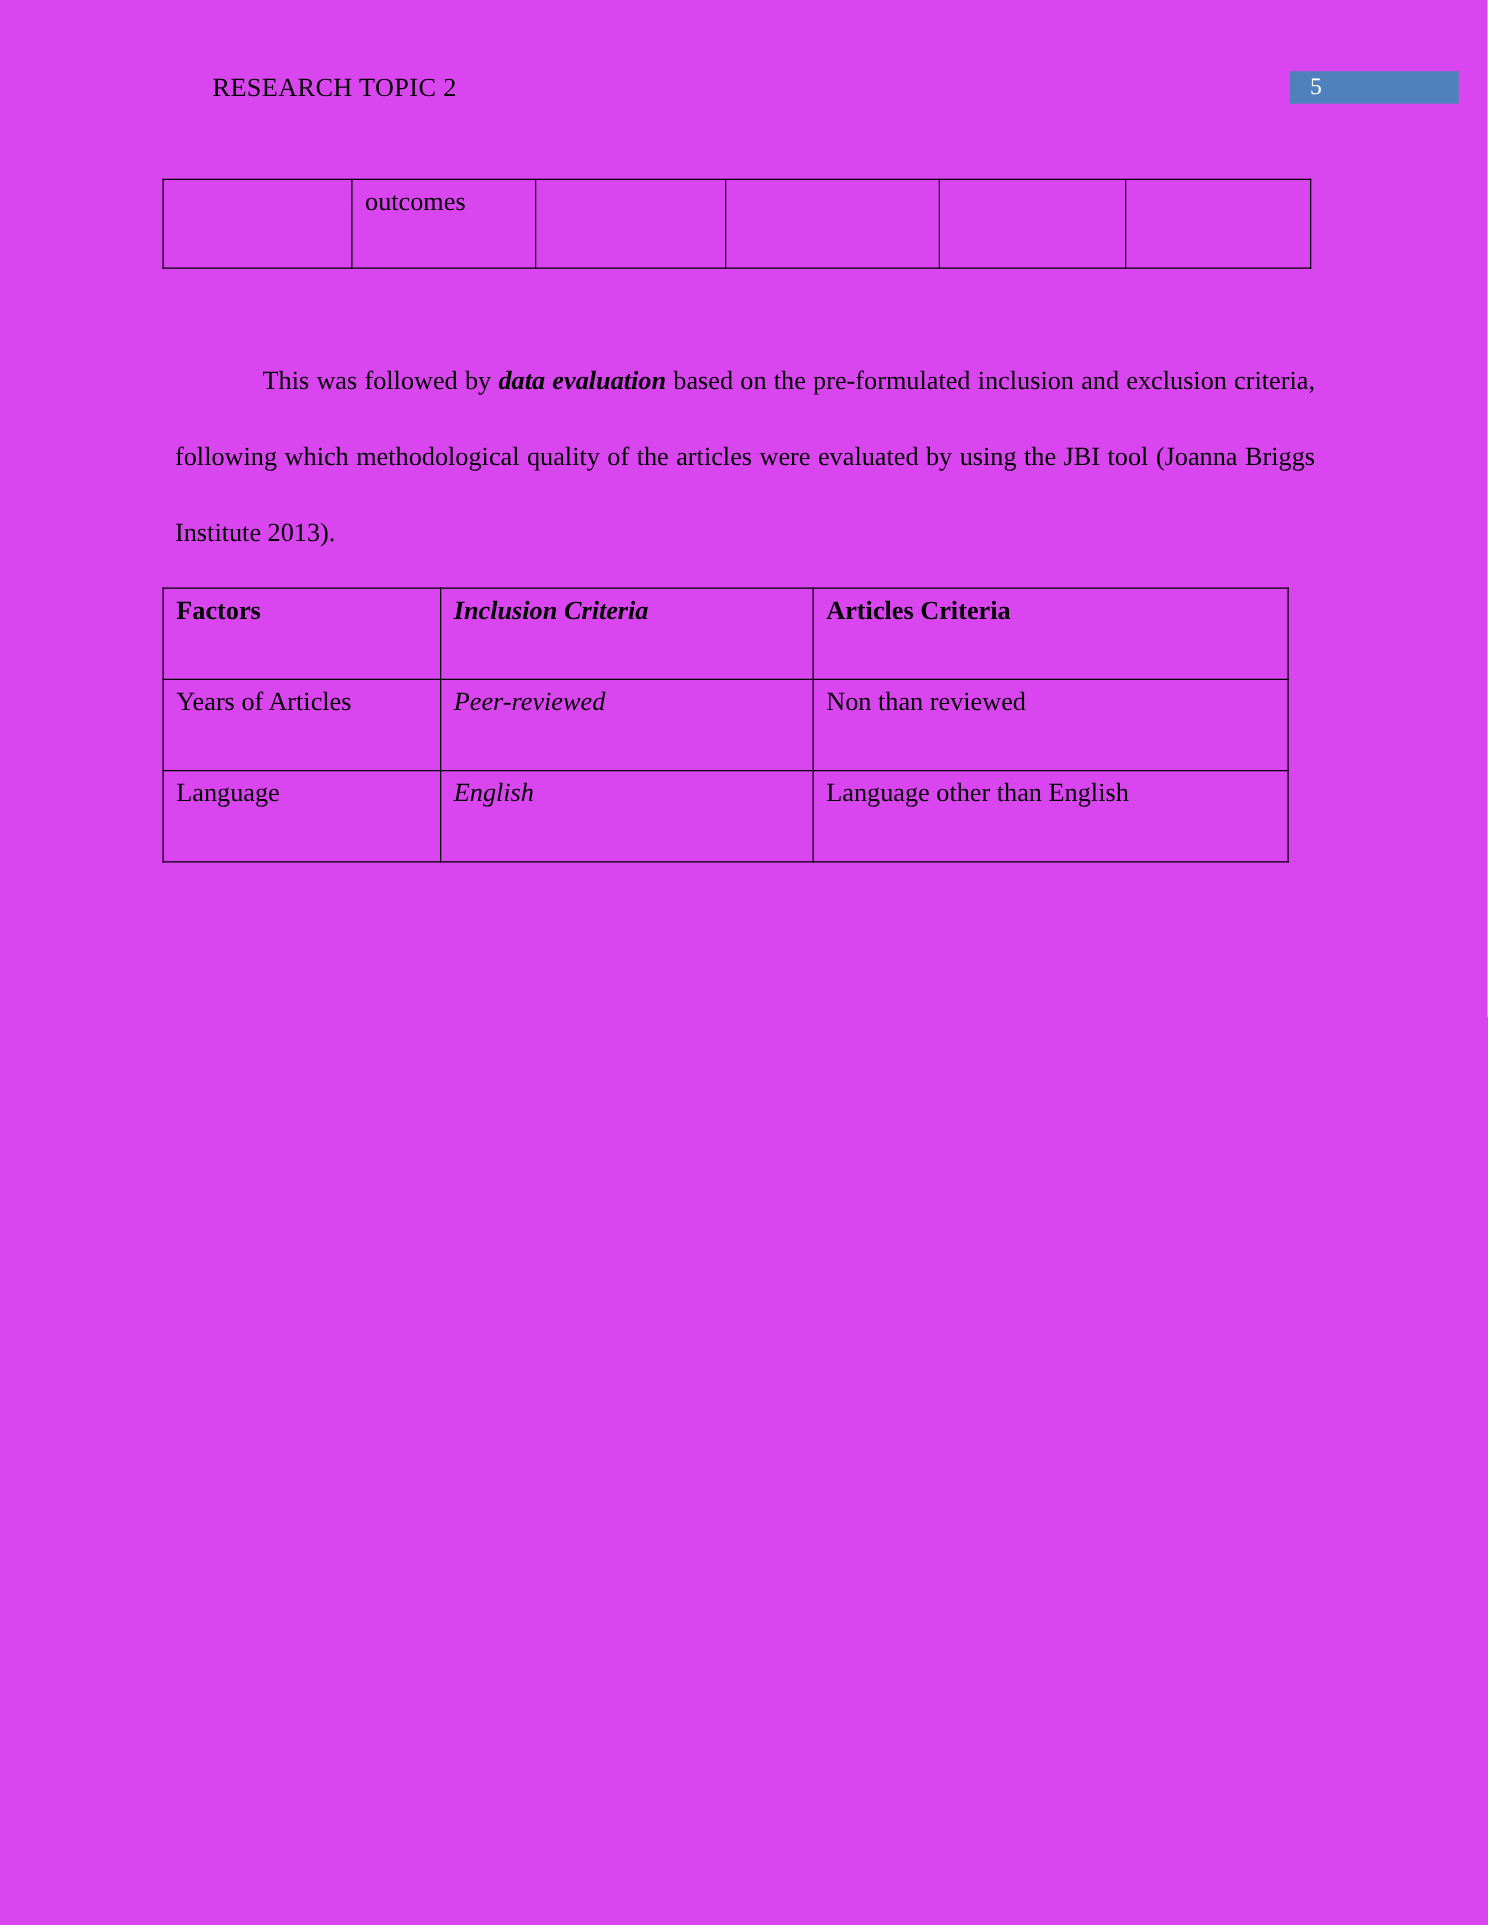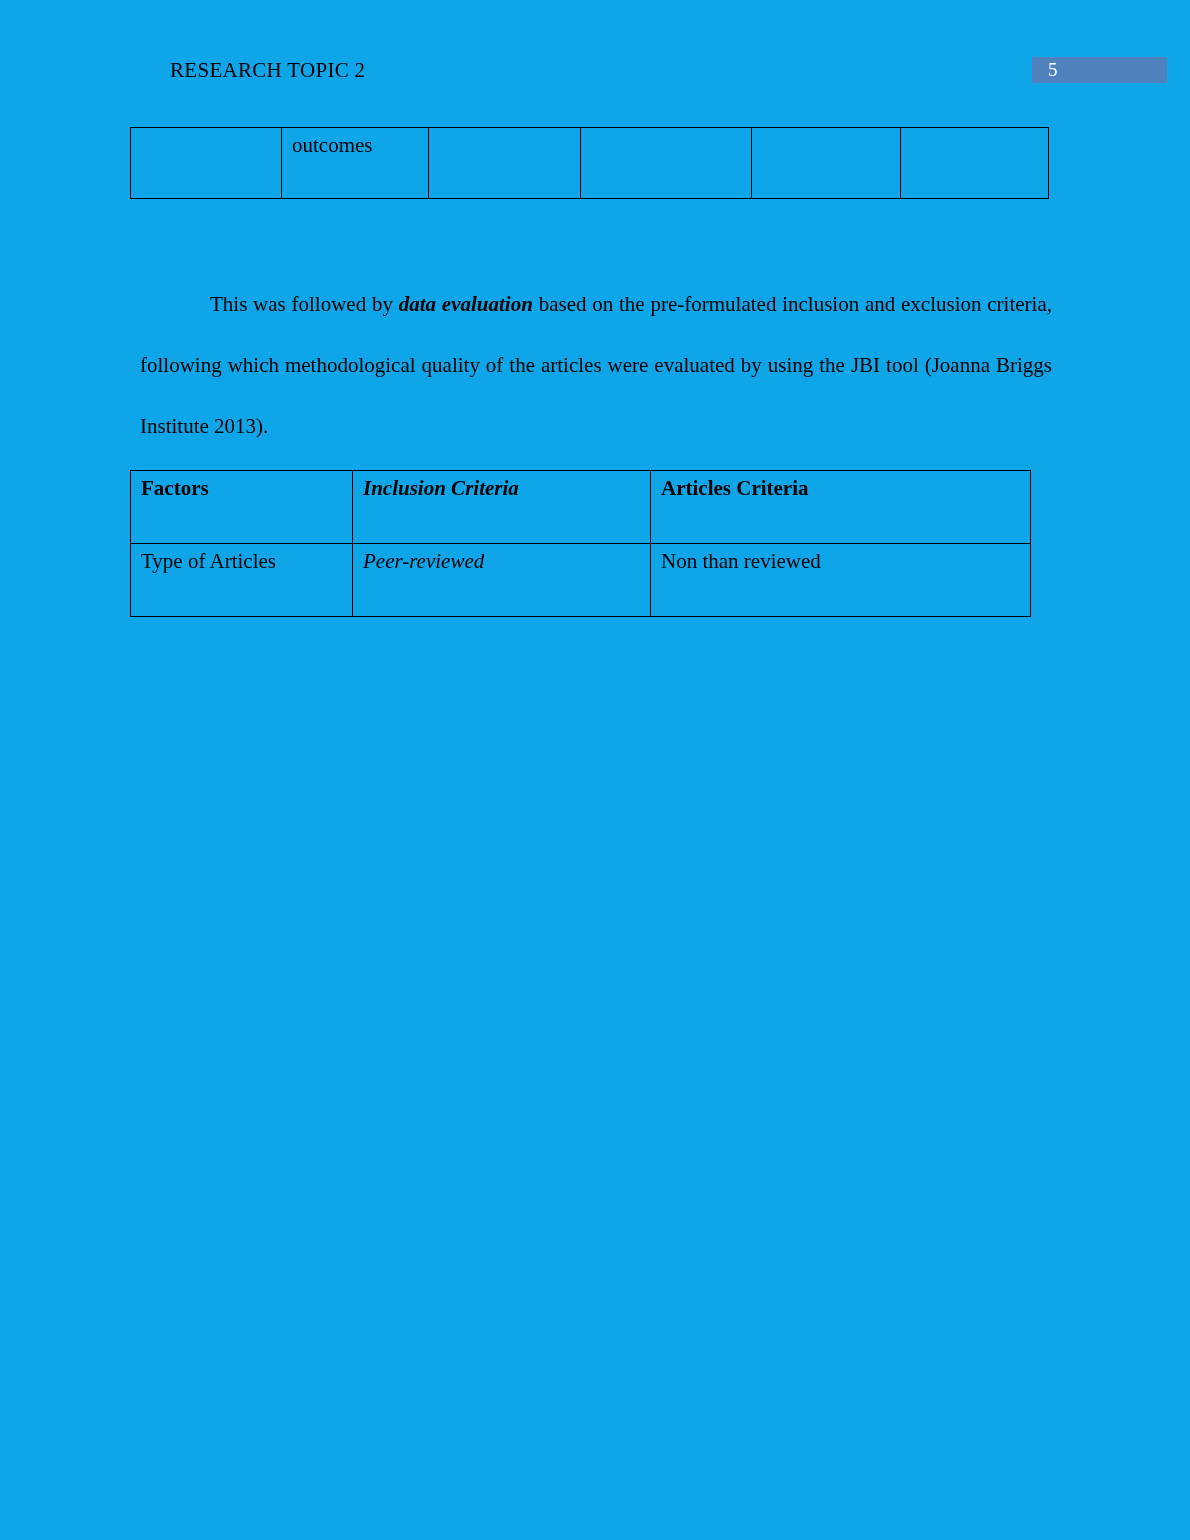--- a/index.html
+++ b/index.html
@@ -1,21 +1,21 @@
 <!DOCTYPE html>
 <html><head>
 <meta charset="utf-8">
 <style>
   * { margin: 0; padding: 0; box-sizing: border-box; }
   html, body { background: #ffffff; }
   .page {
     position: relative;
     width: 1190px;
     height: 1540px;
-    background: #0ea5e9;
+    background: #d946ef;
     font-family: "Liberation Serif", serif;
     color: #000000;
     overflow: hidden;
   }
 
   .header-title {
     position: absolute;
     top: 58px;
     left: 170px;
     font-size: 21px;
@@ -38,21 +38,21 @@
   table { border-collapse: collapse; table-layout: fixed; }
   td, th {
     border: 1px solid #000000;
     vertical-align: top;
     padding: 5px 10px;
     font-size: 21px;
     text-align: left;
     font-weight: normal;
   }
 
-  .top-table { position: absolute; top: 127px; left: 130px; border-radius: 19px; }
+  .top-table { position: absolute; top: 143px; left: 130px; border-radius: 19px; }
   .top-table td { height: 71px; }
   .top-table .c0 { width: 151px; }
   .top-table .c1 { width: 147px; }
   .top-table .c2 { width: 152px; }
   .top-table .c3 { width: 171px; }
   .top-table .c4 { width: 149px; }
   .top-table .c5 { width: 148px; }
 
   .para {
     position: absolute;
@@ -103,21 +103,26 @@
   <table class="criteria-table">
     <thead>
       <tr>
         <th class="k0">Factors</th>
         <th class="k1">Inclusion Criteria</th>
         <th class="k2">Articles Criteria</th>
       </tr>
     </thead>
     <tbody>
       <tr>
-        <td class="k0">Type of Articles</td>
+        <td class="k0">Years of Articles</td>
         <td class="k1">Peer-reviewed</td>
         <td class="k2">Non than reviewed</td>
+      </tr>
+      <tr>
+        <td class="k0">Language</td>
+        <td class="k1">English</td>
+        <td class="k2">Language other than English</td>
       </tr>
     </tbody>
   </table>
 
 
 </div>
 
 </body></html>

